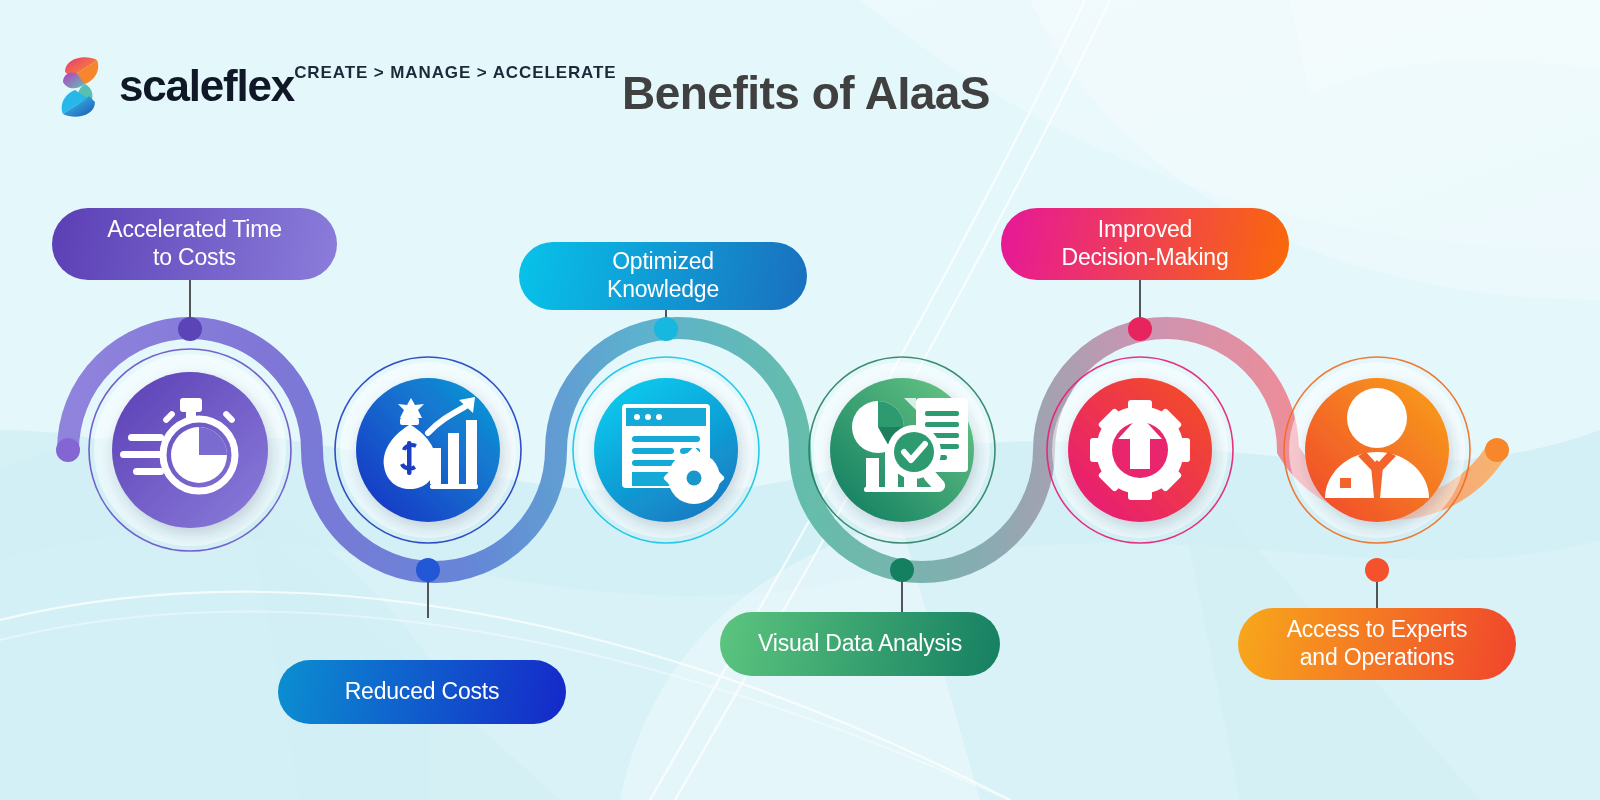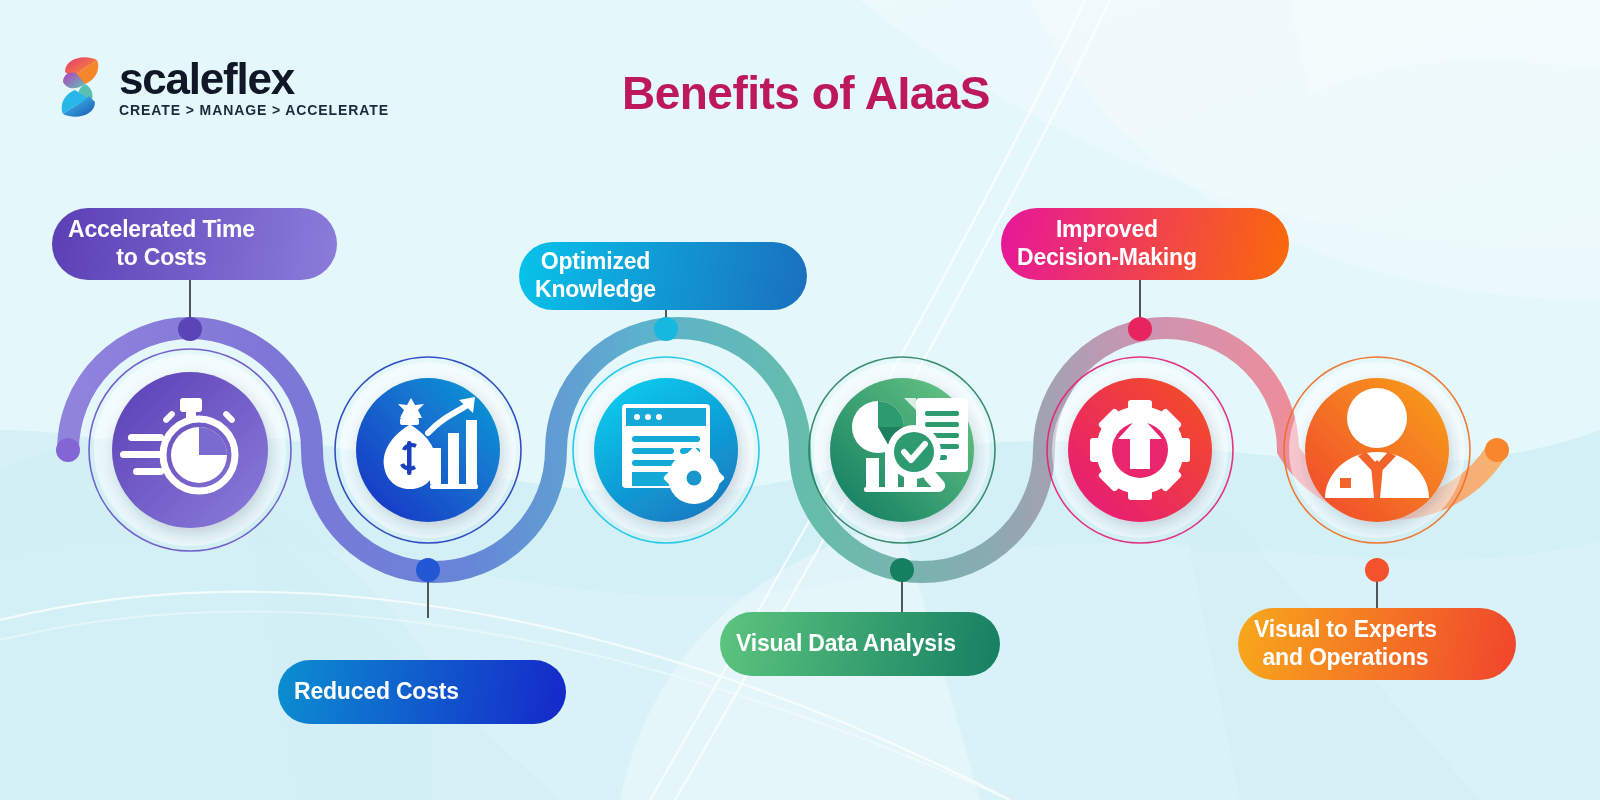--- a/index.html
+++ b/index.html
@@ -10,40 +10,40 @@
     position:relative;
   }
   #stage{position:absolute;inset:0;width:1600px;height:800px;}
   #bg{position:absolute;inset:0;width:1600px;height:800px;}
   #wave{position:absolute;inset:0;width:1600px;height:800px;}
   #nodes{position:absolute;inset:0;width:1600px;height:800px;}
 
   
   .logo{position:absolute;left:55px;top:52px;display:flex;align-items:center;gap:14px;}
   .logo-mark{width:50px;height:70px;}
-  .logo-text{display:flex;flex-direction:column;justify-content:center;}
+  .logo-text{display:flex;flex-direction:row;justify-content:center;}
   .logo-word{
     font-size:44px;font-weight:700;color:#101828;letter-spacing:-1.2px;
     line-height:1;margin-bottom:2px;
   }
   .logo-tag{
-    font-size:14px;font-weight:700;color:#1d2939;letter-spacing:0.9px;
+    font-size:17px;font-weight:700;color:#1d2939;letter-spacing:0.9px;
     line-height:1;white-space:nowrap;
   }
 
   
   .title{
     position:absolute;left:12px;right:0;top:66px;text-align:center;
-    font-size:46px;font-weight:700;color:#be185d;letter-spacing:-0.5px;
+    font-size:46px;font-weight:700;color:#404040;letter-spacing:-0.5px;
   }
 
   
   .pill{
-    position:absolute;display:flex;align-items:center;justify-content:flex-start;
-    text-align:center;color:#ffffff;font-weight:700;font-size:23px;
+    position:absolute;display:flex;align-items:center;justify-content:center;
+    text-align:center;color:#ffffff;font-weight:400;font-size:23px;
     line-height:1.2;border-radius:40px;padding:0 16px;
     box-sizing:border-box;letter-spacing:-0.2px;
   }
 </style>
 </head>
 <body>
 
 <div id="stage">
 
   <svg id="bg" viewBox="0 0 1600 800">
@@ -369,18 +369,18 @@
 
   <div class="pill" style="left:1001px;top:208px;width:288px;height:72px;background:linear-gradient(100deg,#e6179a 0%,#fa6a08 100%);">
     <span style="display:block">
       <span>Improved</span><br>
       <span>Decision-Making</span>
     </span>
   </div>
 
   <div class="pill" style="left:1238px;top:608px;width:278px;height:72px;background:linear-gradient(100deg,#f8a81b 0%,#f0452c 100%);">
     <span style="display:block">
-      <span>Visual to Experts</span><br>
+      <span>Access to Experts</span><br>
       <span>and Operations</span>
     </span>
   </div>
 
 </div>
 
 </body></html>

